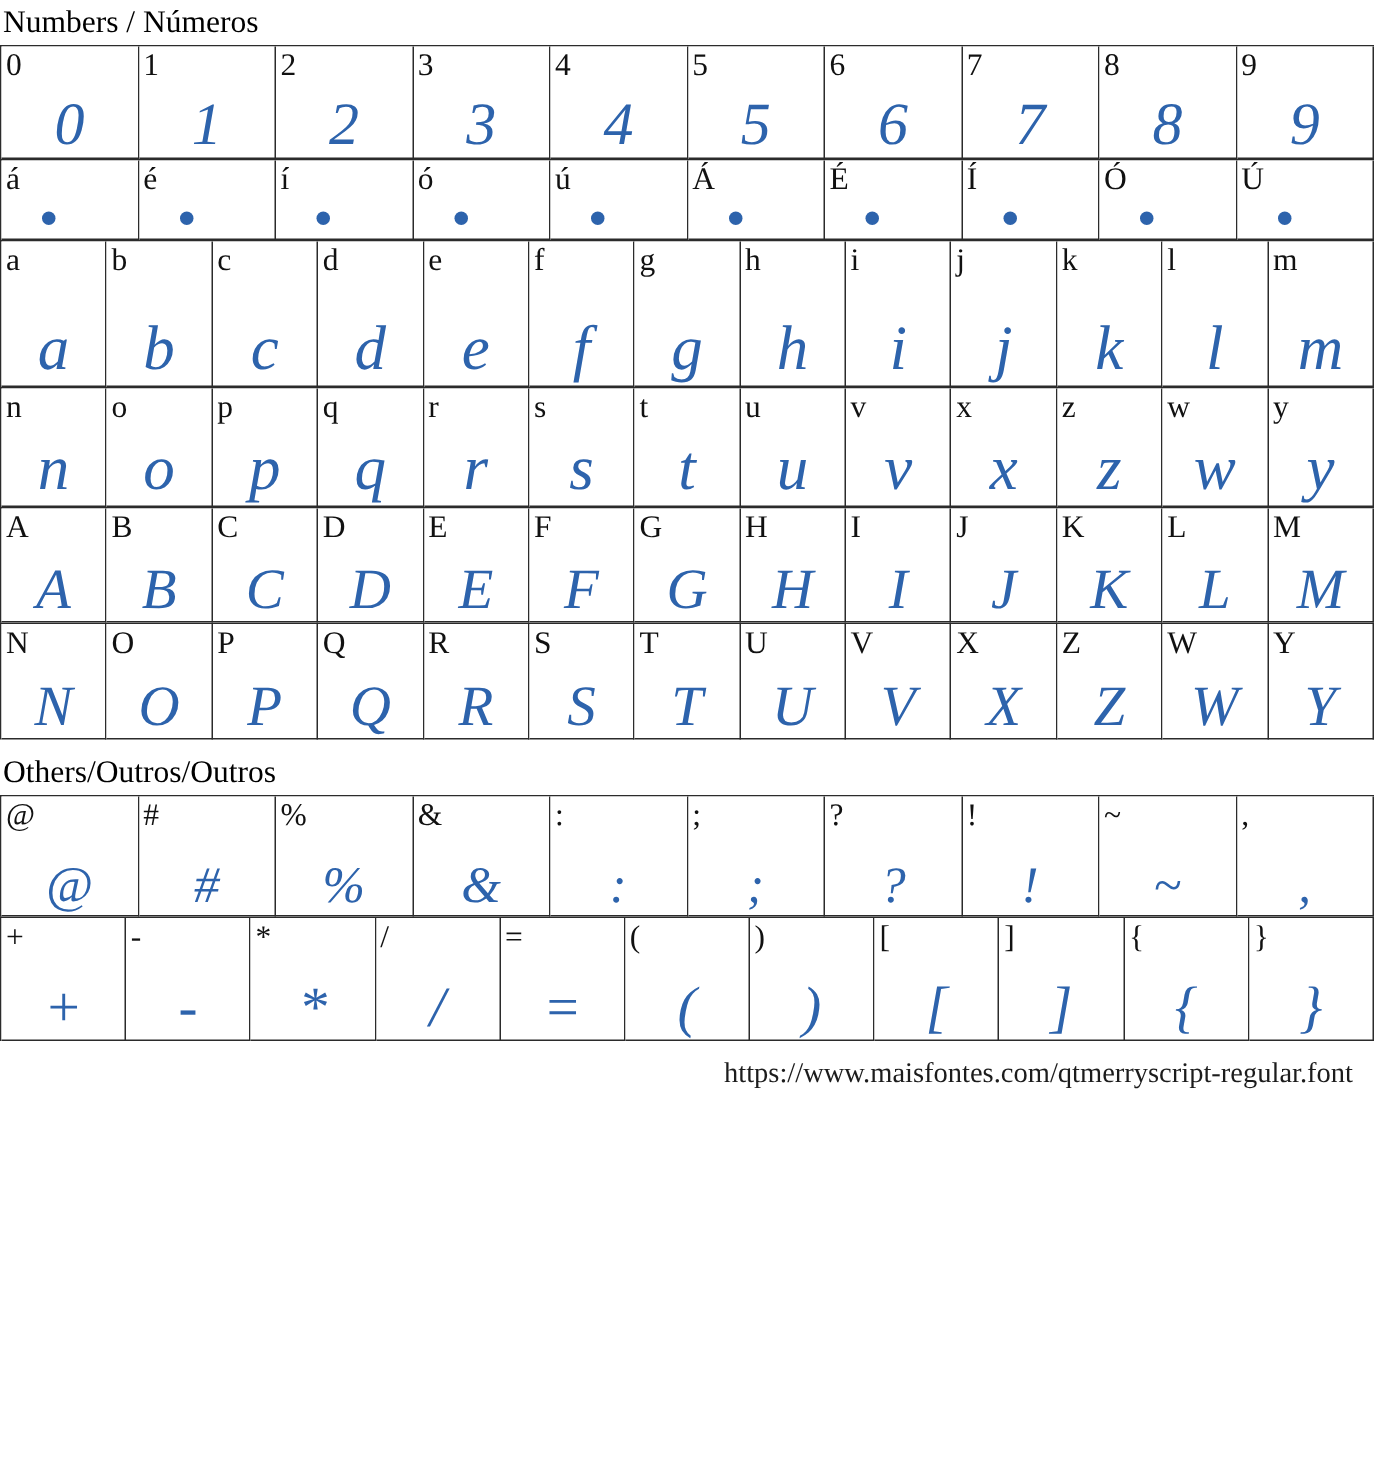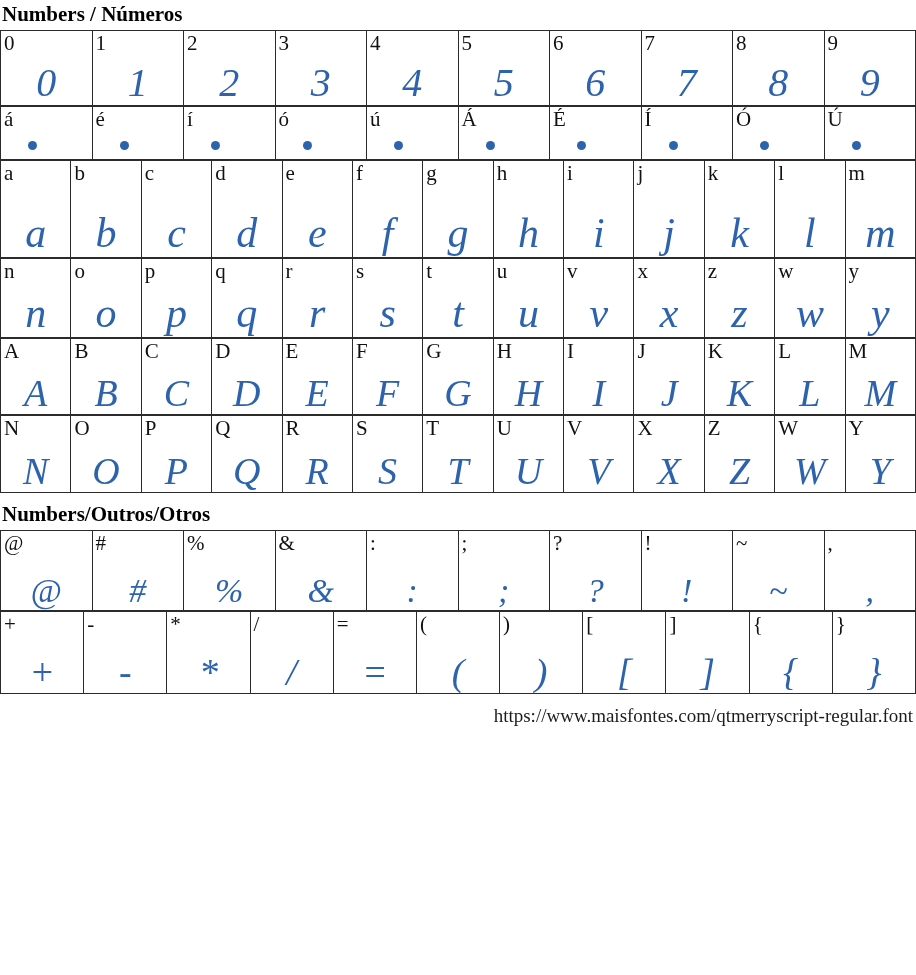--- a/index.html
+++ b/index.html
@@ -6,21 +6,21 @@
   * { box-sizing:border-box; }
   html,body { margin:0; padding:0; background:#ffffff; }
   body {
     width:916px; min-height:975px;
     font-family:"Liberation Serif", serif;
     color:var(--label);
   }
   .page { width:916px; }
   .section-title {
     font-family:"Liberation Serif", serif;
-    font-size:21px; font-weight:bold; color:#000;
+    font-size:21px; font-weight:normal; color:#000;
     margin:10px 0 5px 2px; line-height:1.05;
   }
   .section-title:first-child { margin-top:3px; }
   .char-row {
     display:grid; width:916px;
     border-top:1px solid var(--border);
     border-left:1px solid var(--border);
   }
   .cell {
     border-right:1px solid var(--border);
@@ -52,21 +52,21 @@
   .row-lowercase-1 { height:80px; }
   .row-lowercase-0 .cell-glyph, .row-lowercase-1 .cell-glyph { font-size:42px; }
   .row-uppercase-0 { height:77px; }
   .row-uppercase-1 { height:78px; }
   .row-uppercase-0 .cell-glyph, .row-uppercase-1 .cell-glyph { font-size:38px; }
   .row-others-0 { height:81px; }
   .row-others-0 .cell-glyph { font-size:34px; }
   .row-others-1 { height:83px; }
   .row-others-1 .cell-glyph { font-size:38px; }
   .footer {
-    text-align:right; margin-top:11px; padding-right:3px;
+    text-align:right; margin-top:11px; padding-right:14px;
   }
   .footer-link {
     font-family:"Liberation Serif", serif;
     font-size:19px; color:#1c1c1c; text-decoration:none;
     cursor:pointer;
   }
 </style>
 </head>
 <body>
 
@@ -365,21 +365,21 @@
       </div>
       <div class="cell">
         <span class="cell-label">W</span>
         <span class="cell-glyph">W</span>
       </div>
       <div class="cell">
         <span class="cell-label">Y</span>
         <span class="cell-glyph">Y</span>
       </div>
     </div>
-    <h2 class="section-title">Numbers/Outros/Otros</h2>
+    <h2 class="section-title">Others/Outros/Outros</h2>
     <div class="char-row row-others-0" style="grid-template-columns: repeat(10, 1fr);">
       <div class="cell">
         <span class="cell-label">@</span>
         <span class="cell-glyph">@</span>
       </div>
       <div class="cell">
         <span class="cell-label">#</span>
         <span class="cell-glyph">#</span>
       </div>
       <div class="cell">

